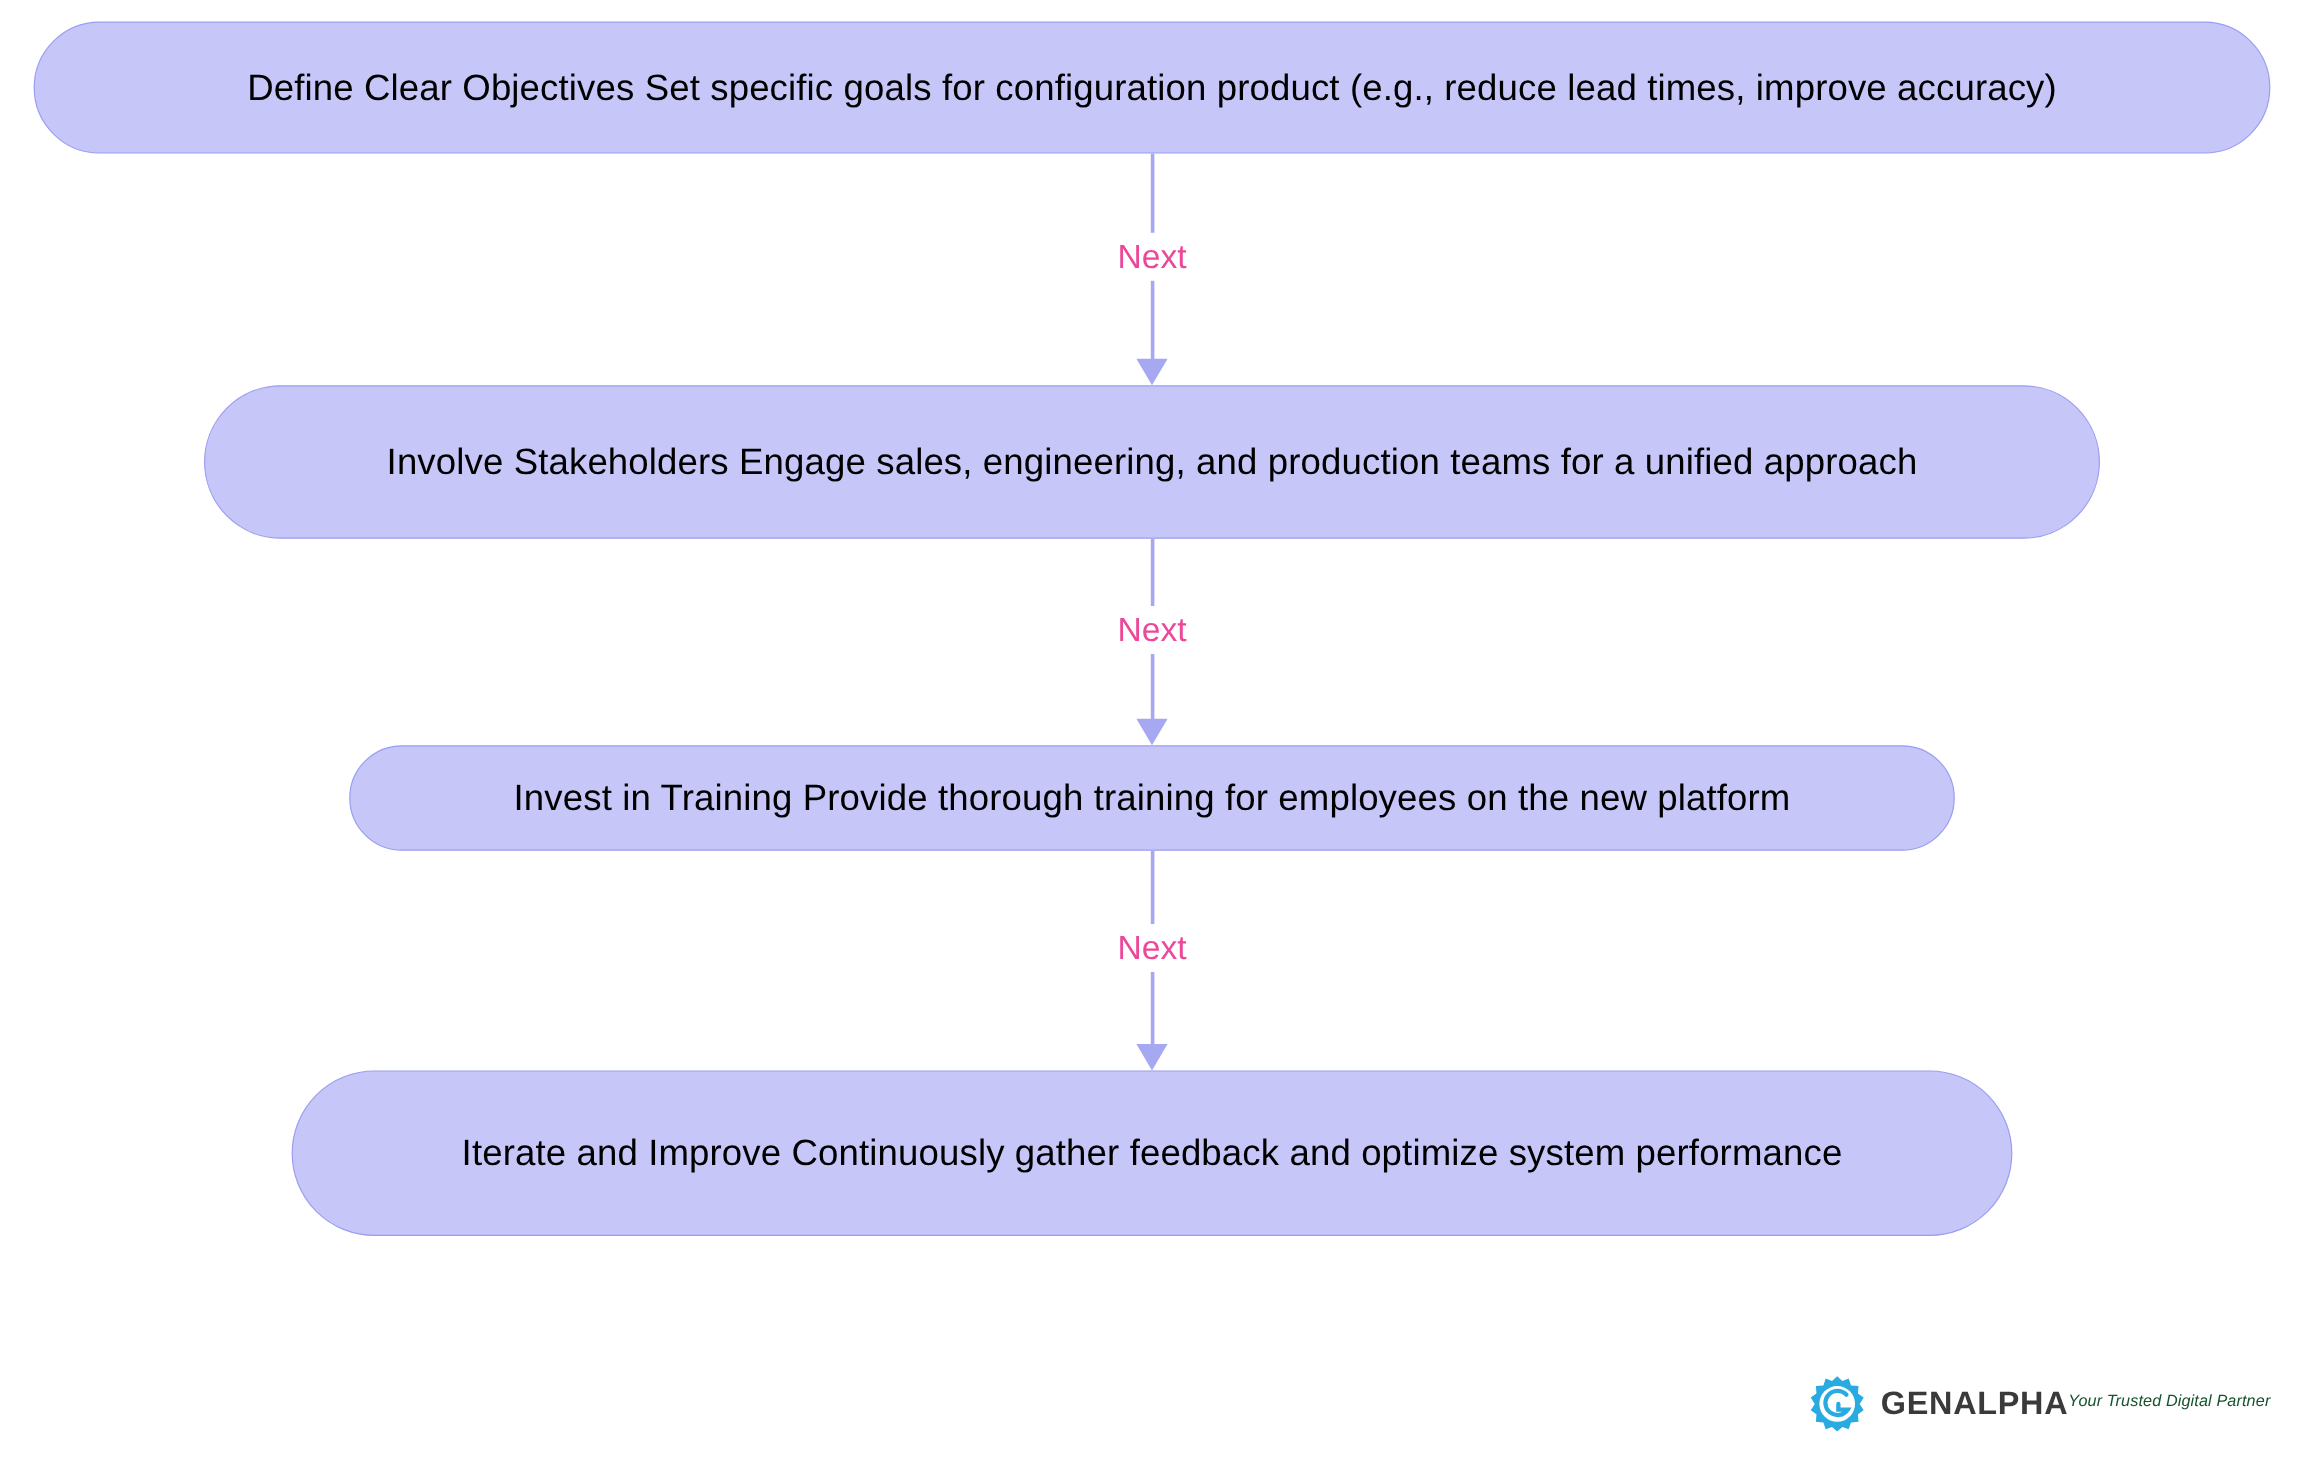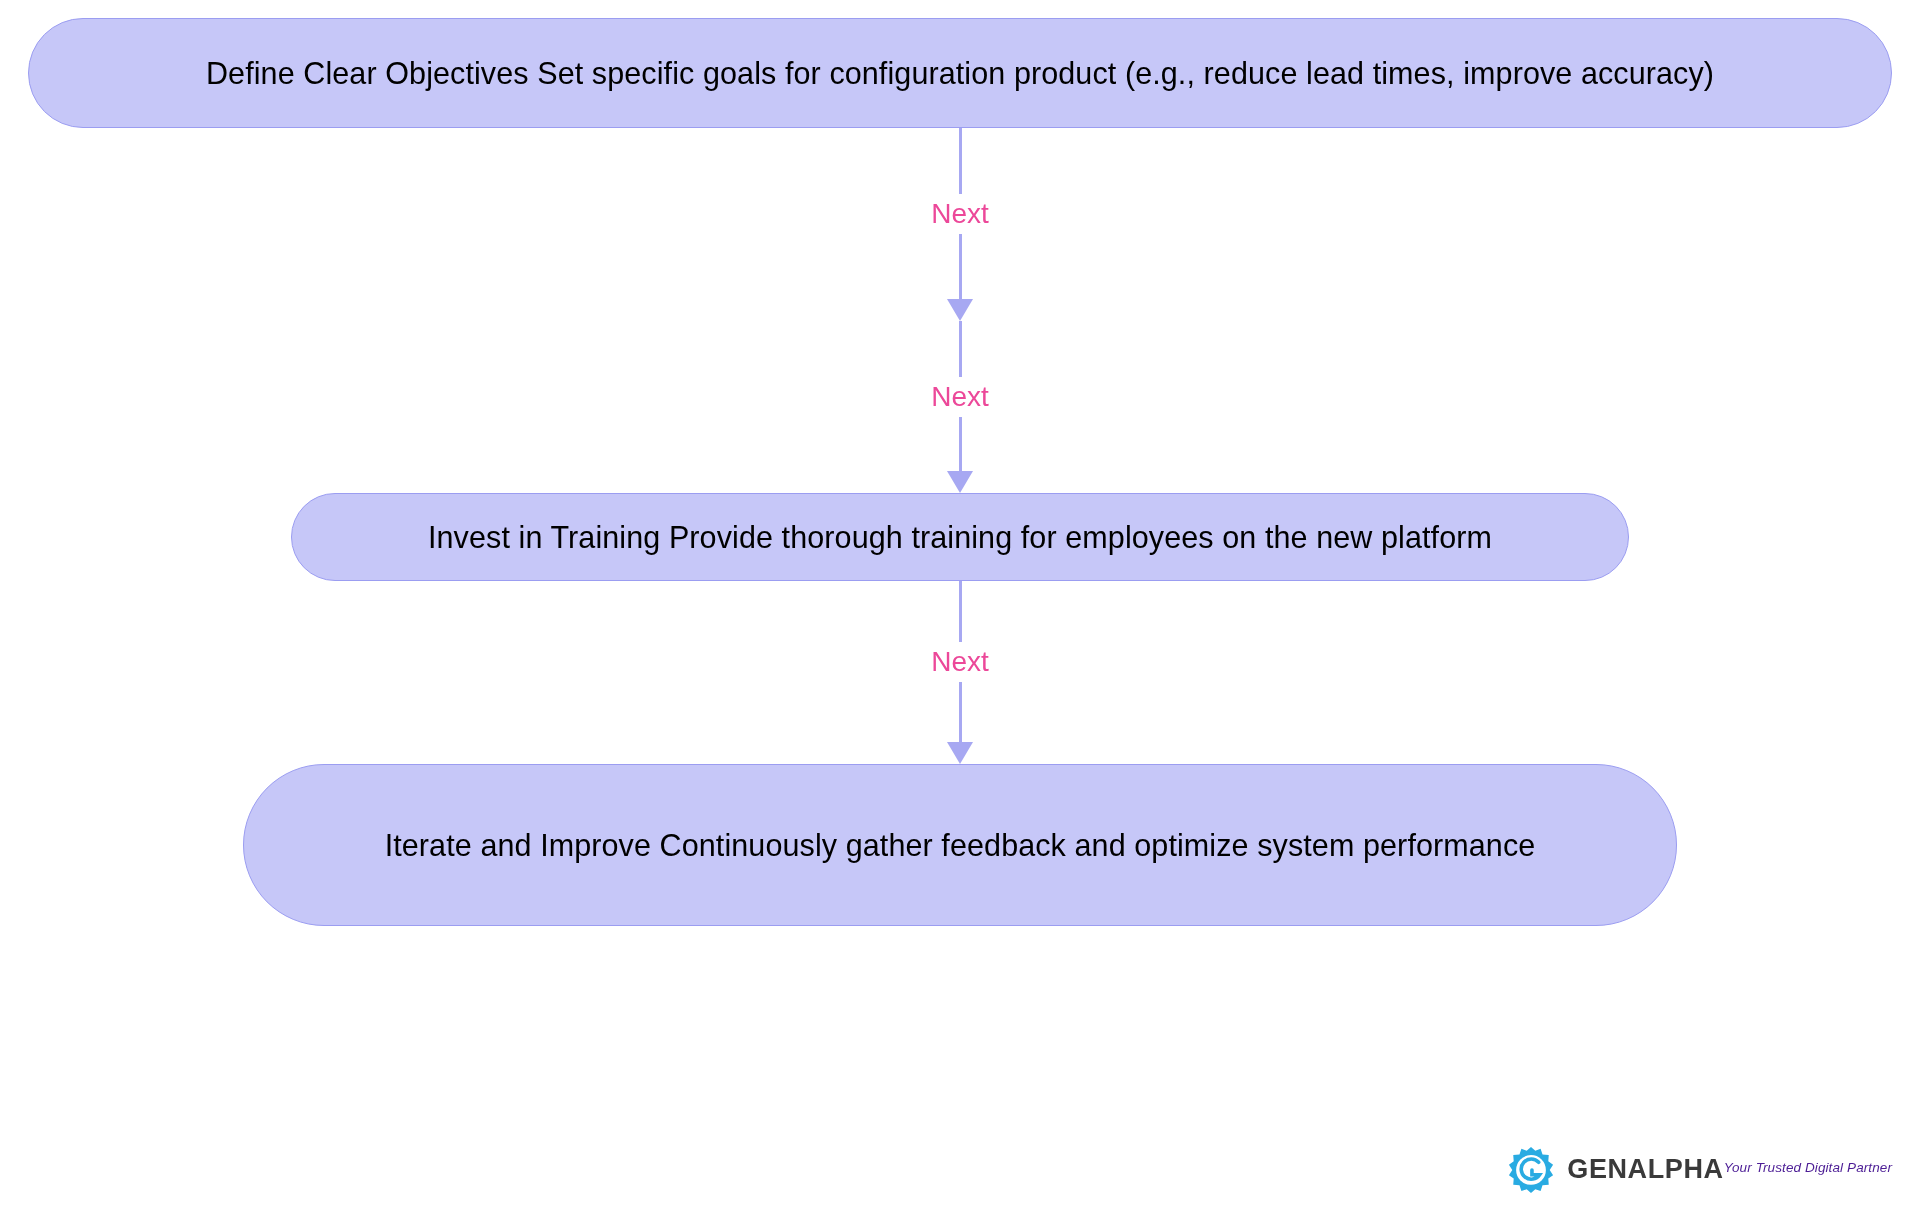--- a/index.html
+++ b/index.html
@@ -48,21 +48,21 @@
     color: #000000;
     font-size: 30.5px;
     line-height: 1.25;
     letter-spacing: 0.1px;
     white-space: nowrap;
   }
 
   .node-1 { width: 1864px; height: 110px; margin-top: 18px; }
   .node-2 { width: 1580px; height: 128px; }
   .node-3 { width: 1338px; height: 88px; }
-  .node-4 { width: 1434px; height: 162px; }
+  .node-4 { width: 1434px; height: 138px; }
 
   
   .connector {
     position: relative;
     width: 180px;
     display: flex;
     flex-direction: column;
     align-items: center;
   }
   .conn-1 { height: 193px; }
@@ -113,21 +113,21 @@
     justify-content: center;
     line-height: 1;
   }
   .logo-name {
     color: #3a3a3a;
     font-size: 27px;
     font-weight: bold;
     letter-spacing: 0.6px;
   }
   .logo-tagline {
-    color: #4c1d95;
+    color: #14532d;
     font-size: 13.5px;
     font-style: italic;
     letter-spacing: 0.1px;
     margin-top: 5px;
   }
 </style>
 </head>
 <body>
 
 <div id="canvas">
@@ -138,20 +138,23 @@
       <span class="node-label">Define Clear Objectives Set specific goals for configuration product (e.g., reduce lead times, improve accuracy)</span>
     </div>
 
     <div class="connector conn-1">
       <div class="conn-line-top"></div>
       <span class="conn-label">Next</span>
       <div class="conn-line-bottom"></div>
       <div class="arrow-head"></div>
     </div>
 
+    <div class="node node-2">
+      <span class="node-label">Involve Stakeholders Engage sales, engineering, and production teams for a unified approach</span>
+    </div>
 
     <div class="connector conn-2">
       <div class="conn-line-top"></div>
       <span class="conn-label">Next</span>
       <div class="conn-line-bottom"></div>
       <div class="arrow-head"></div>
     </div>
 
     <div class="node node-3">
       <span class="node-label">Invest in Training Provide thorough training for employees on the new platform</span>

